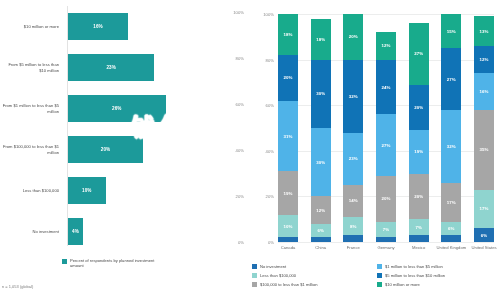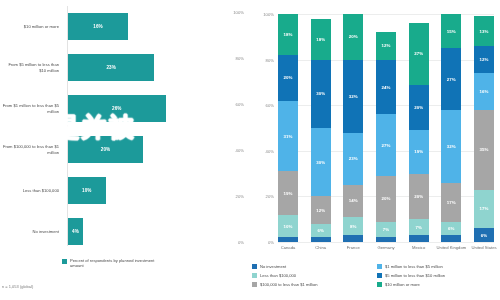--- a/index.html
+++ b/index.html
@@ -110,25 +110,25 @@
   }
   .rp-legend-sw{
     width:5px;height:5px;flex:0 0 auto;margin-top:.4px;
   }
   .rp-legend-tx{
     font-size:4.1px;line-height:5.2px;color:#4a4a4a;
   }
 
   
   .overlay-text{
-    position:absolute;left:0;width:500px;
+    position:absolute;left:0;width:396px;
     font-family:"DejaVu Sans", sans-serif;
     font-weight:bold;
     color:#ffffff;
-    text-align:left;
+    text-align:center;
     white-space:nowrap;
     letter-spacing:1px;
     pointer-events:none;
     text-shadow:
        0 0 2px rgba(255,255,255,.9),
        1px 0 1px rgba(255,255,255,.8),
       -1px 0 1px rgba(255,255,255,.8),
        0 1px 1px rgba(255,255,255,.8),
        0 -1px 1px rgba(255,255,255,.8);
   }

